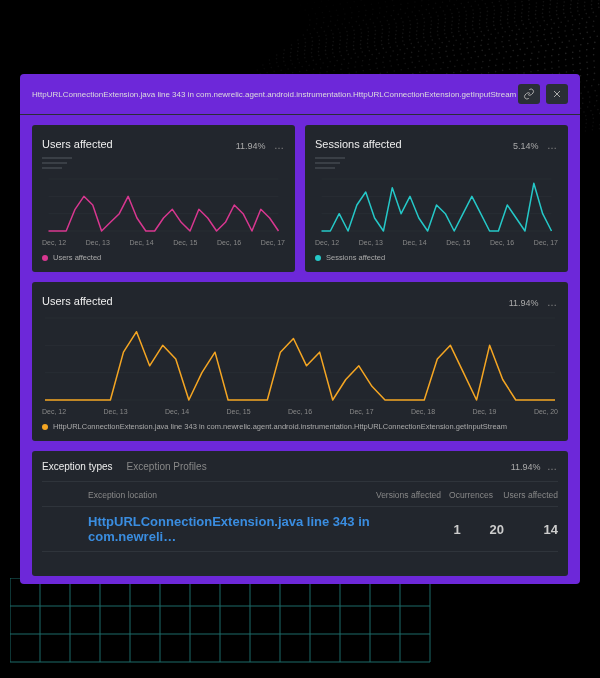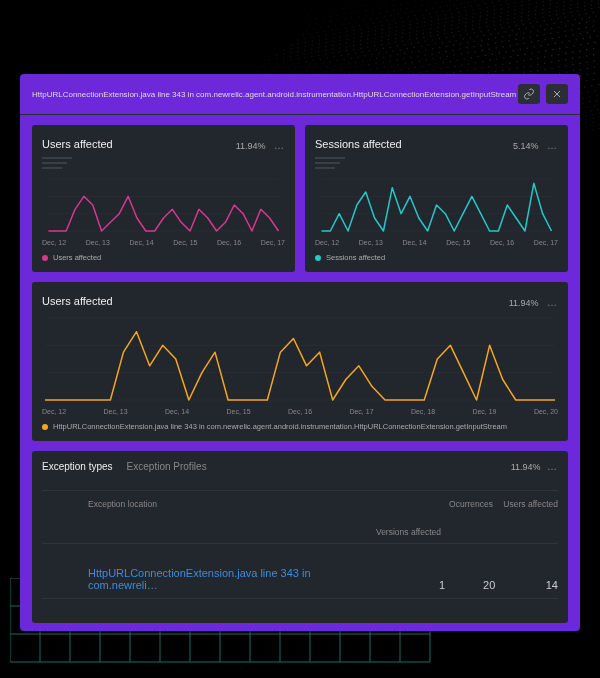--- a/index.html
+++ b/index.html
@@ -109,49 +109,50 @@
   margin: 10px 12px 0 12px;
 }
 
 .table-card {
   margin: 10px 12px 0 12px;
 }
 .tabs {
   display: flex;
   align-items: center;
   border-bottom: 1px solid #2f343b;
-  padding-bottom: 18px;
+  padding-bottom: 9px;
   margin-bottom: 8px;
 }
 .tab {
   font-size: 10px;
   color: #888;
   margin-right: 14px;
   cursor: pointer;
 }
 .tab.active { color: #eee; font-weight: 500; }
 .tab-right { margin-left: auto; font-size: 9px; color: #aaa; }
 
 .table-header-row {
   display: flex;
   font-size: 8.5px;
   color: #888;
   padding-bottom: 6px;
   border-bottom: 1px solid #2f343b;
 }
 .table-row {
   display: flex;
-  font-size: 11px;
+  font-size: 13px;
   color: #ccc;
   padding: 7px 0;
   border-bottom: 1px solid #2f343b;
-  align-items: flex-end;
+  align-items: center;
+  font-weight: bold;
 }
 .col-loc { flex: 1 1 auto; padding-left: 46px; }
-.col-ver { width: 75px; text-align: right; margin-top: 28px; }
+.col-ver { width: 75px; text-align: right; }
 .col-occ { width: 52px; text-align: right; }
 .col-usr { width: 65px; text-align: right; }
 .link { color: #3a8de0; cursor: pointer; }
 .num-cell { display: inline-block; min-width: 20px; text-align: right; padding-left: 6px; }
 </style>
 </head>
 <body>
 
 <svg class="dots-bg" viewBox="0 0 400 200">
   <g fill="#555" opacity="0.6">

